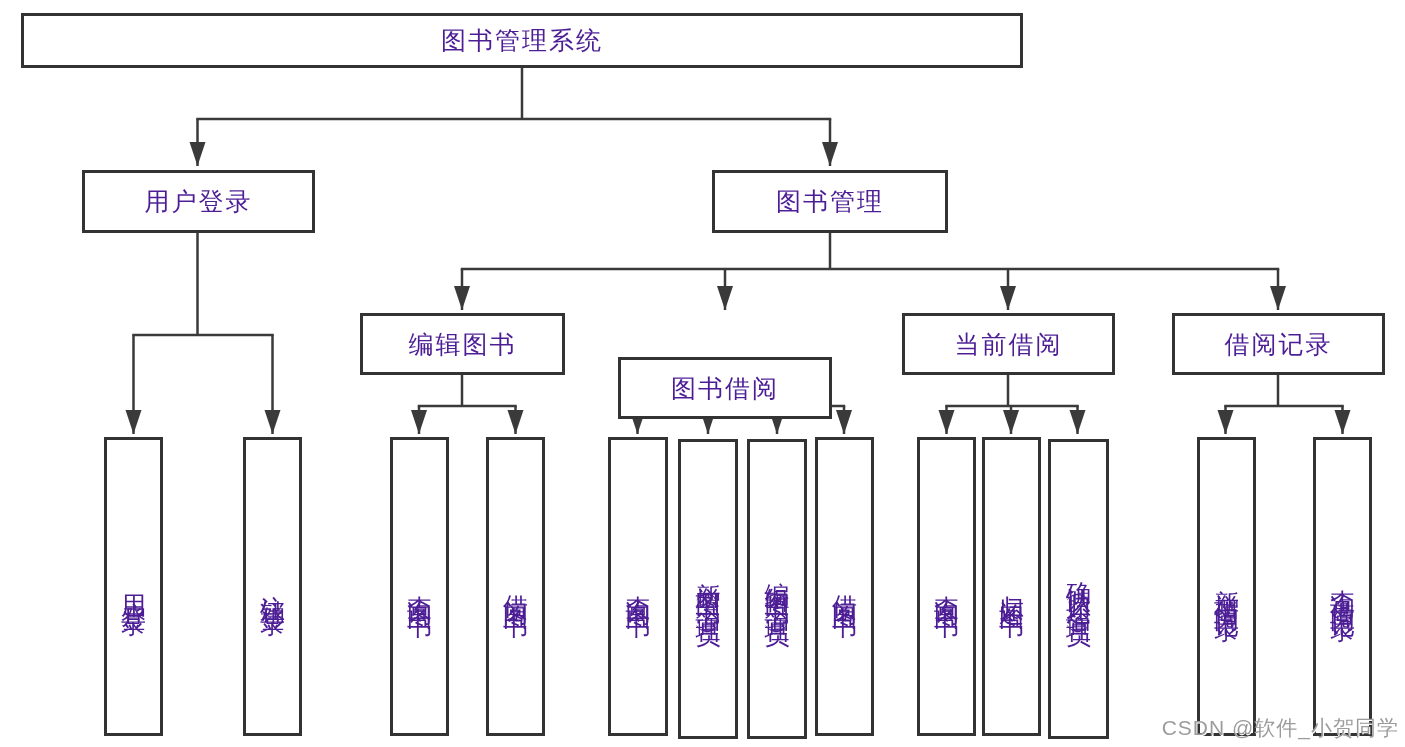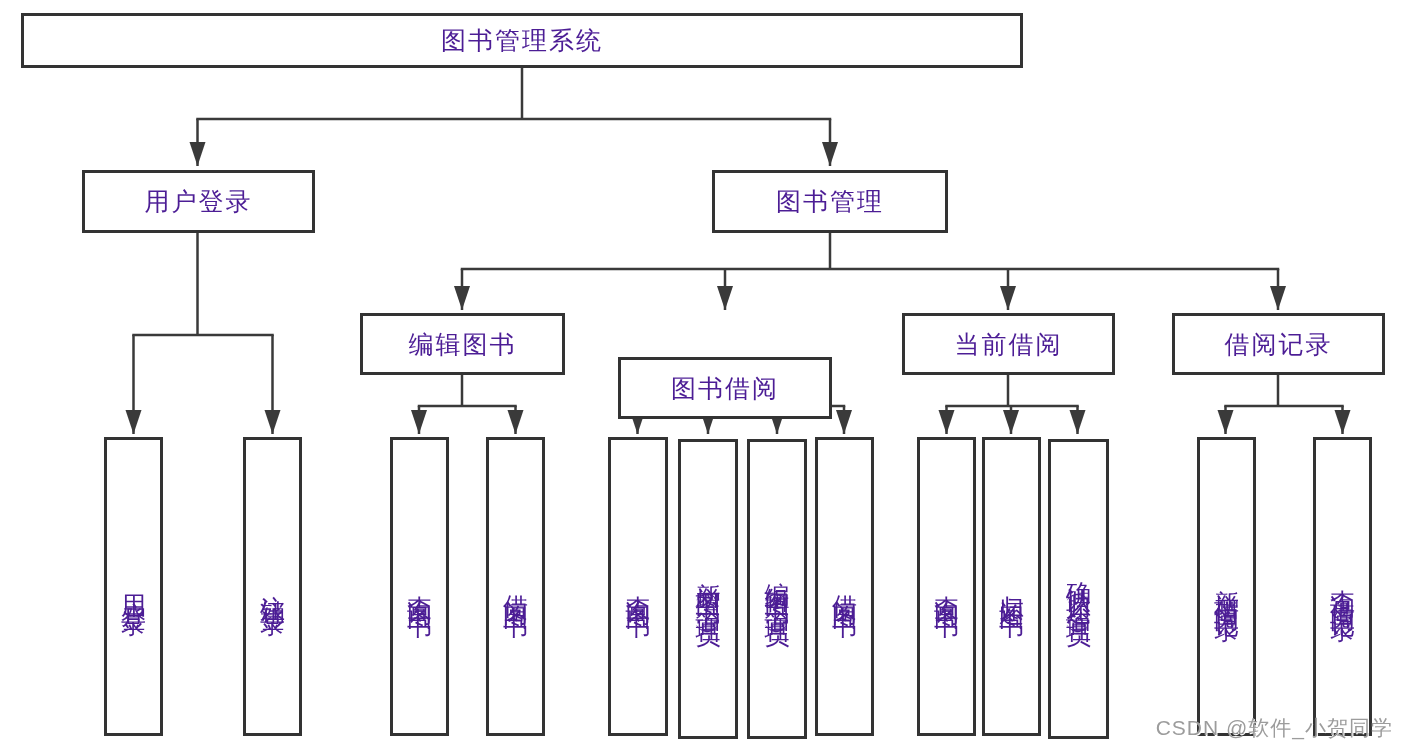--- a/index.html
+++ b/index.html
@@ -44,21 +44,21 @@
     font-size: 25px;
   }
   .leaf .vtext {
     writing-mode: vertical-lr;
     text-orientation: mixed;
     letter-spacing: 6px;
     line-height: 1;
   }
   .watermark {
     position: absolute;
-    right: 12px;
+    right: 6px;
     bottom: 5px;
     font-size: 21px;
     color: #9c9c9c;
     text-shadow: 1px 1px 0 #ffffff;
     letter-spacing: 1px;
     z-index: 2;
     white-space: nowrap;
     margin-left: 40px;
   }
 </style>

